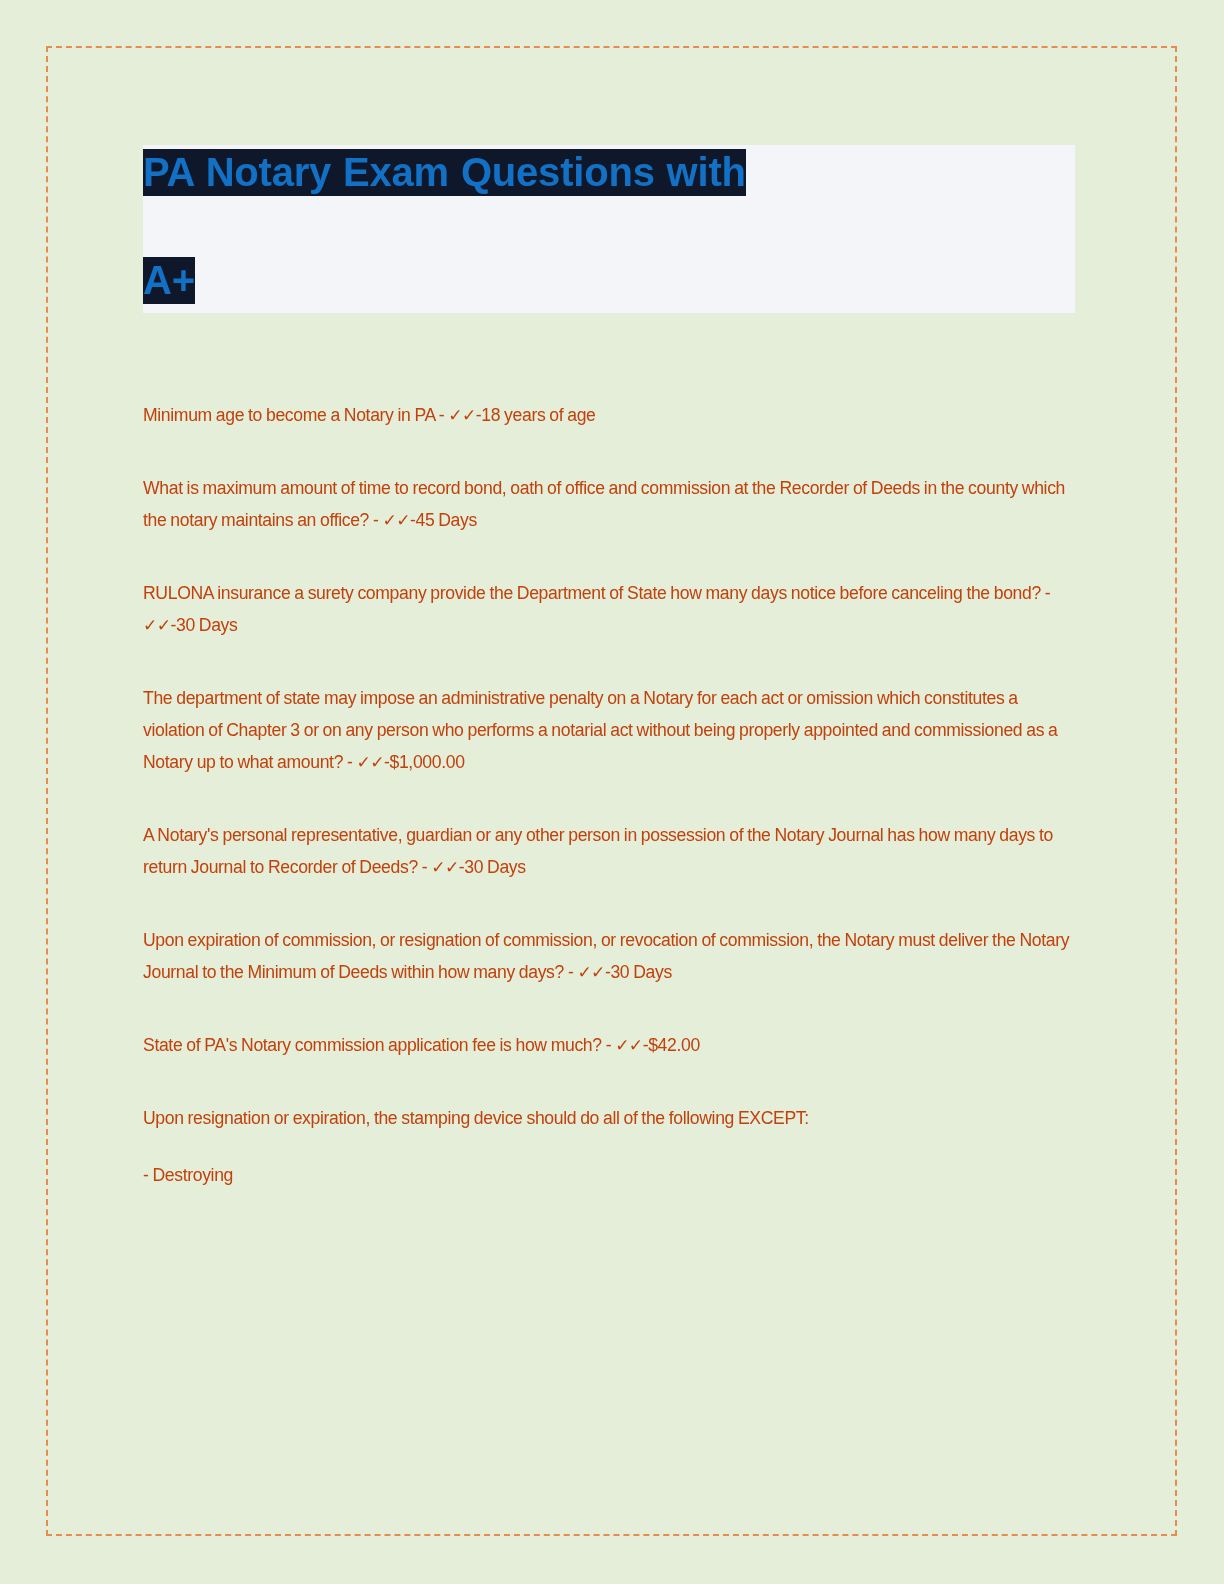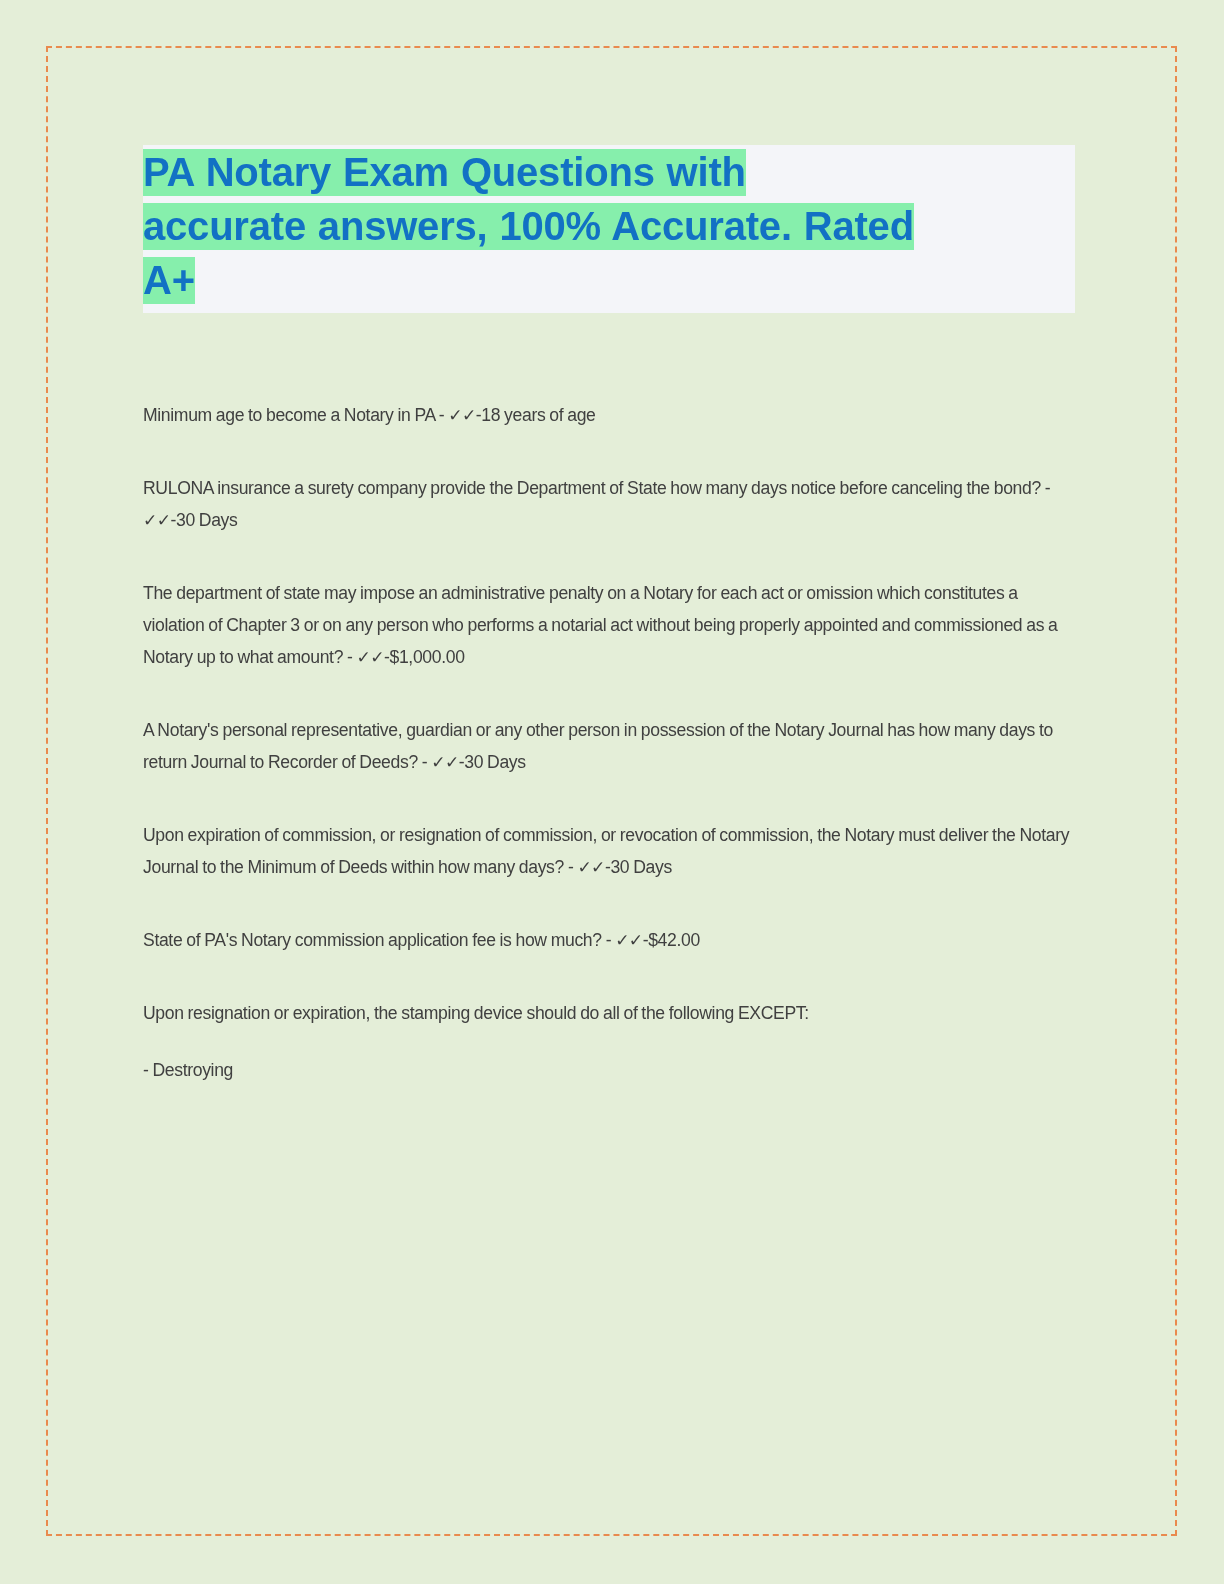--- a/index.html
+++ b/index.html
@@ -54,38 +54,38 @@
     padding: 0;
     font-family: "Liberation Sans", sans-serif;
     font-weight: bold;
     font-size: 40px;
     line-height: 54px;
     color: #1271c4;
     letter-spacing: -0.2px;
     word-spacing: 1px;
   }
   #doc-title .hl {
-    background: #86efac;
+    background: #0f172a;
     box-decoration-break: clone;
     -webkit-box-decoration-break: clone;
     padding: 1px 0 2px 0;
   }
   #title-spacer {
     height: 6px;
   }
 
   
   #body-text {
     margin-top: 86px;
   }
   .qa-block {
     font-family: "Liberation Sans", sans-serif;
     font-size: 17.6px;
     line-height: 32px;
-    color: #404040;
+    color: #c2410c;
     margin: 0 0 41px 0;
     width: 930px;
     letter-spacing: -0.35px;
     word-spacing: -0.6px;
   }
   .qa-block:last-child {
     margin-bottom: 0;
   }
   .qa-block .chk {
     font-family: "DejaVu Sans", sans-serif;
@@ -100,28 +100,29 @@
 </head>
 <body>
 
 <div id="page">
 
   <div id="page-frame"></div>
 
   <div id="content">
 
     <div id="title-block">
-      <h1 id="doc-title"><span class="hl">PA Notary Exam Questions with</span><br><span class="hl">accurate answers, 100% Accurate. Rated</span><br><span class="hl">A+</span></h1>
+      <h1 id="doc-title"><span class="hl">PA Notary Exam Questions with</span><br><br><span class="hl">A+</span></h1>
       <div id="title-spacer"></div>
     </div>
 
     <div id="body-text">
 
       <p class="qa-block"><span>Minimum age to become a Notary in PA - </span><span class="chk">✓✓</span><span>-18 years of age</span></p>
 
+      <p class="qa-block"><span>What is maximum amount of time to record bond, oath of office and commission at the Recorder of Deeds in the county which the notary maintains an office? - </span><span class="chk">✓✓</span><span>-45 Days</span></p>
 
 
       <p class="qa-block"><span>RULONA insurance a surety company provide the Department of State how many days notice before canceling the bond? - </span><span class="chk">✓✓</span><span>-30 Days</span></p>
 
       <p class="qa-block"><span>The department of state may impose an administrative penalty on a Notary for each act or omission which constitutes a violation of Chapter 3 or on any person who performs a notarial act without being properly appointed and commissioned as a Notary up to what amount? - </span><span class="chk">✓✓</span><span>-$1,000.00</span></p>
 
       <p class="qa-block"><span>A Notary's personal representative, guardian or any other person in possession of the Notary Journal has how many days to return Journal to Recorder of Deeds? - </span><span class="chk">✓✓</span><span>-30 Days</span></p>
 
       <p class="qa-block"><span>Upon expiration of commission, or resignation of commission, or revocation of commission, the Notary must deliver the Notary Journal to the Minimum of Deeds within how many days? - </span><span class="chk">✓✓</span><span>-30 Days</span></p>
 

